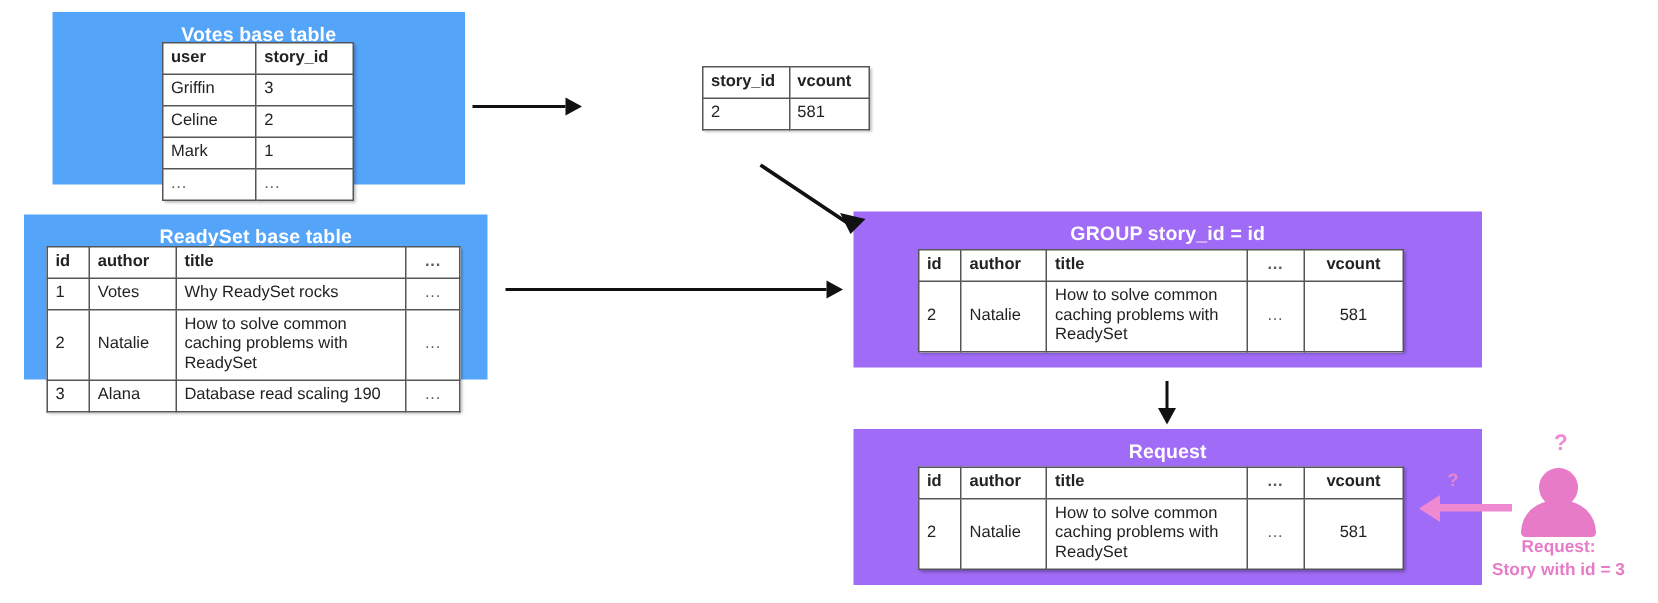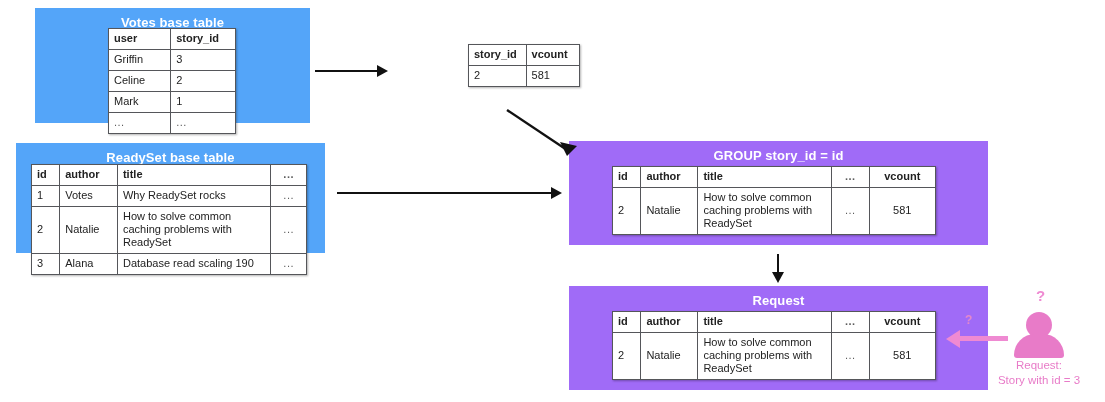--- a/index.html
+++ b/index.html
@@ -119,21 +119,21 @@
   }
   .person-body {
     position: absolute;
     background: #e87bc8;
     border-radius: 28px 28px 4px 4px;
   }
   .request-text {
     position: absolute;
     text-align: center;
     color: #e87bc8;
-    font-weight: normal;
+    font-weight: bold;
     font-size: 11.5px;
     line-height: 15px;
     white-space: nowrap;
   }
 </style>
 </head>
 <body>
 
 <div id="stage">
 

